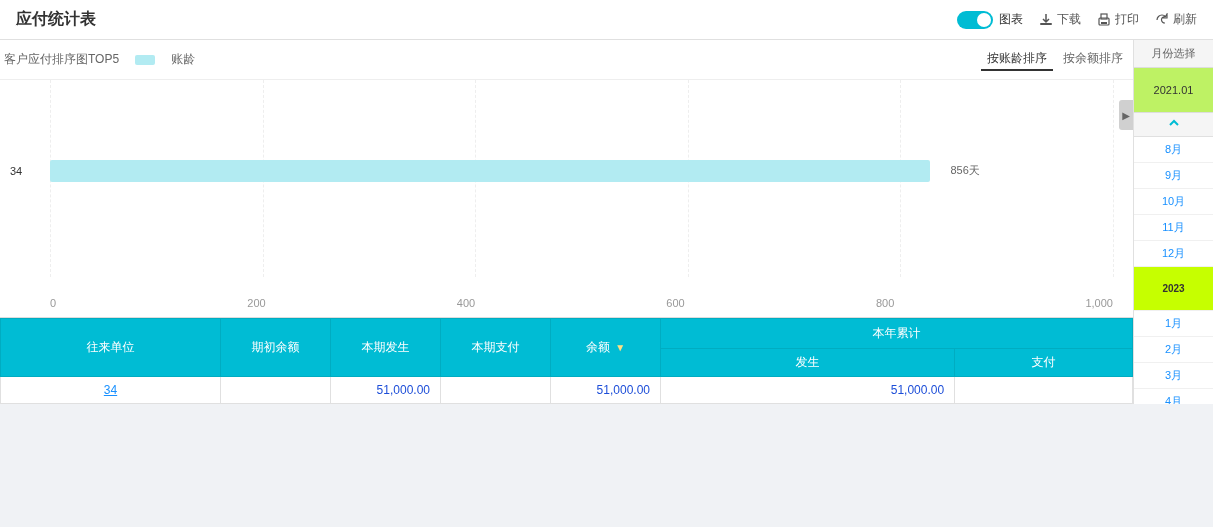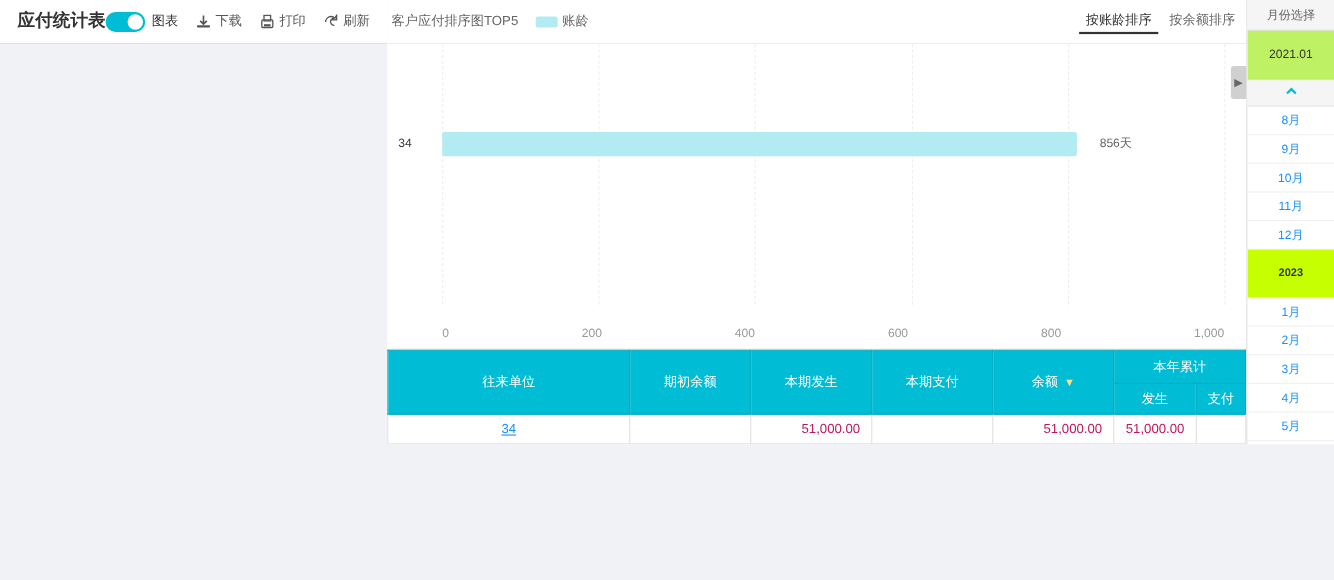--- a/index.html
+++ b/index.html
@@ -1,58 +1,58 @@
 <!DOCTYPE html>
 <html><head>
   <meta charset="utf-8">
   <style>
     * { box-sizing: border-box; margin: 0; padding: 0; }
     body { font-family: 'Microsoft YaHei', Arial, sans-serif; font-size: 12px; background: #f0f2f5; color: #333; }
 
-    .page-container { width: 1213px; height: 404px; display: flex; flex-direction: row; overflow: hidden; }
+    .page-container { width: 1213px; height: 404px; display: flex; flex-direction: column; overflow: hidden; }
 
     
     .header { display: flex; align-items: center; justify-content: space-between; padding: 8px 16px; background: #fff; border-bottom: 1px solid #e0e0e0; height: 40px; }
     .header-title { font-size: 16px; font-weight: bold; color: #333; }
     .header-actions { display: flex; align-items: center; gap: 16px; }
     .toggle-wrap { display: flex; align-items: center; gap: 6px; }
     .toggle { width: 36px; height: 18px; background: #00bcd4; border-radius: 9px; position: relative; cursor: pointer; }
     .toggle-thumb { position: absolute; right: 2px; top: 2px; width: 14px; height: 14px; background: #fff; border-radius: 50%; }
     .action-btn { display: flex; align-items: center; gap: 4px; cursor: pointer; color: #555; font-size: 12px; }
 
     
     .main-content { display: flex; flex: 1; overflow: hidden; background: #fff; }
 
     
     .chart-section { flex: 1; display: flex; flex-direction: column; overflow: hidden; }
 
     
     .chart-header { display: flex; align-items: center; justify-content: space-between; padding: 8px 4px; border-bottom: 1px solid #eee; }
     .chart-legend { display: flex; align-items: center; gap: 16px; font-size: 12px; color: #666; }
-    .legend-item { display: flex; align-items: center; gap: 4px; }
+    .legend-item { display: flex; align-items: center; gap: 16px; }
     .legend-color { width: 20px; height: 10px; background: #b2ebf2; border-radius: 2px; }
     .chart-sort-btns { display: flex; gap: 4px; }
     .sort-btn { font-size: 12px; color: #666; cursor: pointer; padding: 2px 6px; border-bottom: 2px solid transparent; }
     .sort-btn.active { color: #333; border-bottom: 2px solid #333; }
 
     
     .chart-body { flex: 1; position: relative; padding: 10px 20px 40px 50px; overflow: hidden; }
     .x-tick { font-size: 11px; color: #999; }
 
     
     .grid-line { position: absolute; top: 0; bottom: 40px; border-left: 1px dashed #eee; }
 
     
     .table-section { border-top: 1px solid #ddd; }
     table { width: 100%; border-collapse: collapse; }
     .table-header-row { background: #00bcd4; color: #fff; }
     .table-header-row th { padding: 6px 10px; text-align: center; font-weight: normal; font-size: 12px; border: 1px solid #00acc1; }
     .table-sub-header { background: #00bcd4; color: #fff; }
     .table-sub-header th { padding: 5px 10px; text-align: center; font-weight: normal; font-size: 12px; border: 1px solid #00acc1; }
-    .table-data-row td { padding: 6px 10px; text-align: right; font-size: 12px; border: 1px solid #e0e0e0; color: #be185d; }
+    .table-data-row td { padding: 6px 10px; text-align: right; font-size: 12px; border: 1px solid #e0e0e0; color: #1d4ed8; }
     .table-data-row td:first-child { text-align: center; color: #1890ff; cursor: pointer; text-decoration: underline; }
 
     
     .sidebar { width: 80px; background: #fff; border-left: 1px solid #e0e0e0; display: flex; flex-direction: column; overflow: hidden; }
     .sidebar-header { background: #f5f5f5; padding: 6px 4px; font-size: 11px; color: #666; text-align: center; border-bottom: 1px solid #ddd; }
     .sidebar-current { background: #bef264; padding: 16px 6px; font-size: 11px; color: #333; text-align: center; border-bottom: 1px solid #ddd; }
     .sidebar-nav { display: flex; flex-direction: column; overflow: hidden; }
     .sidebar-nav-btn { text-align: center; padding: 3px; cursor: pointer; background: #f5f5f5; border-bottom: 1px solid #e0e0e0; }
     .sidebar-nav-btn svg { width: 14px; height: 14px; fill: #999; }
     .month-list { flex: 1; overflow-y: auto; }

